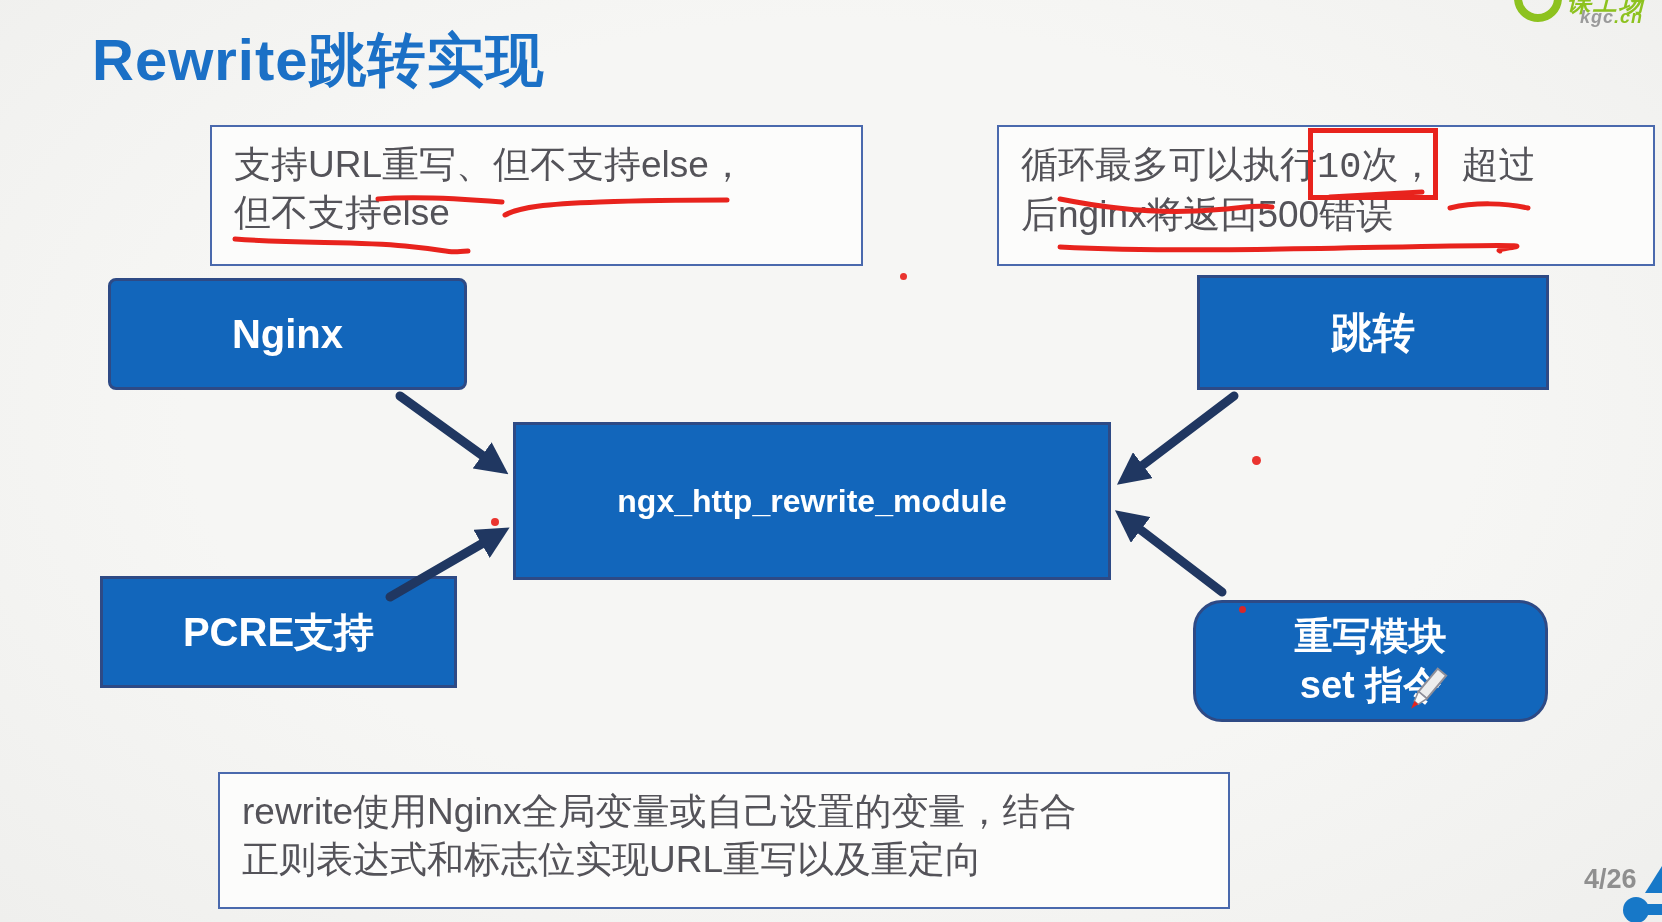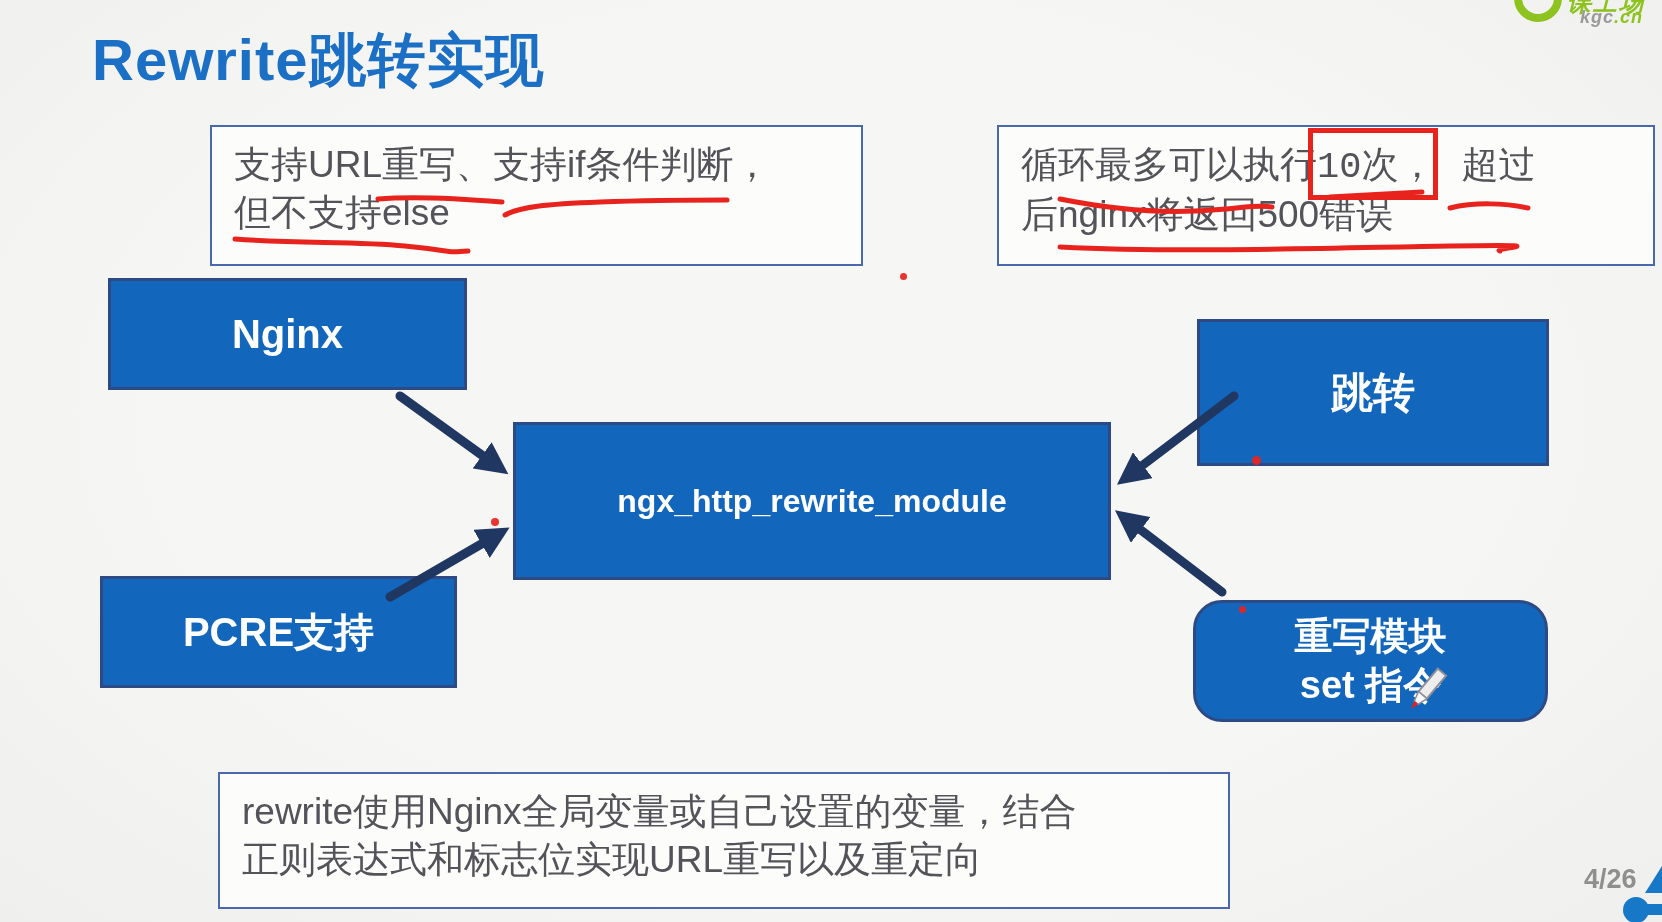--- a/index.html
+++ b/index.html
@@ -38,22 +38,22 @@
   
   .node{
     position:absolute;
     background:#1266bb;
     border:3px solid #2e4a85;
     box-sizing:border-box;
     color:#ffffff;font-weight:bold;
     display:flex;align-items:center;justify-content:center;
     text-align:center;
   }
-  .node-nginx{left:108px;top:278px;width:359px;height:112px;font-size:40px;}
-  .node-jump{left:1197px;top:275px;width:352px;height:147px;font-size:42px;margin-top:44px;}
+  .node-nginx{left:108px;top:278px;width:359px;height:112px;font-size:40px;border-radius:8px;}
+  .node-jump{left:1197px;top:275px;width:352px;height:115px;font-size:42px;}
   .node-center{left:513px;top:422px;width:598px;height:158px;font-size:32px;}
   .node-pcre{left:100px;top:576px;width:357px;height:112px;font-size:40px;}
   .node-set{left:1193px;top:600px;width:355px;height:122px;font-size:38px;flex-direction:column;line-height:1.3;border-radius:29px;}
   
   .overlay{position:absolute;left:0;top:0;pointer-events:none;}
   
   .red-dot{position:absolute;background:#e8231d;border-radius:50%;opacity:.92;}
   
   .page-num{
     position:absolute;left:1584px;top:864px;
@@ -80,21 +80,21 @@
 
   <div class="logo">
     <svg width="157" height="34" viewBox="0 0 157 34">
       <circle cx="33" cy="-2" r="20" fill="none" stroke="#8dc21f" stroke-width="8"></circle>
     </svg>
     <div class="logo-cn">课工场</div>
     <div class="logo-url"><span>kgc</span><span class="cn-green">.cn</span></div>
   </div>
 
   <div class="note note-tl">
-    <div>支持URL重写、支持if条件判断，</div>
+    <div>支持URL重写、但不支持else，</div>
     <div>但不支持else</div>
   </div>
 
   <div class="note note-tr">
     <div><span>循环最多可以执行</span><span class="boxed">10次，</span><span class="suffix">超过</span></div>
     <div>后nginx将返回500错误</div>
   </div>
 
   <div class="node node-nginx">Nginx</div>
   <div class="node node-jump">跳转</div>

